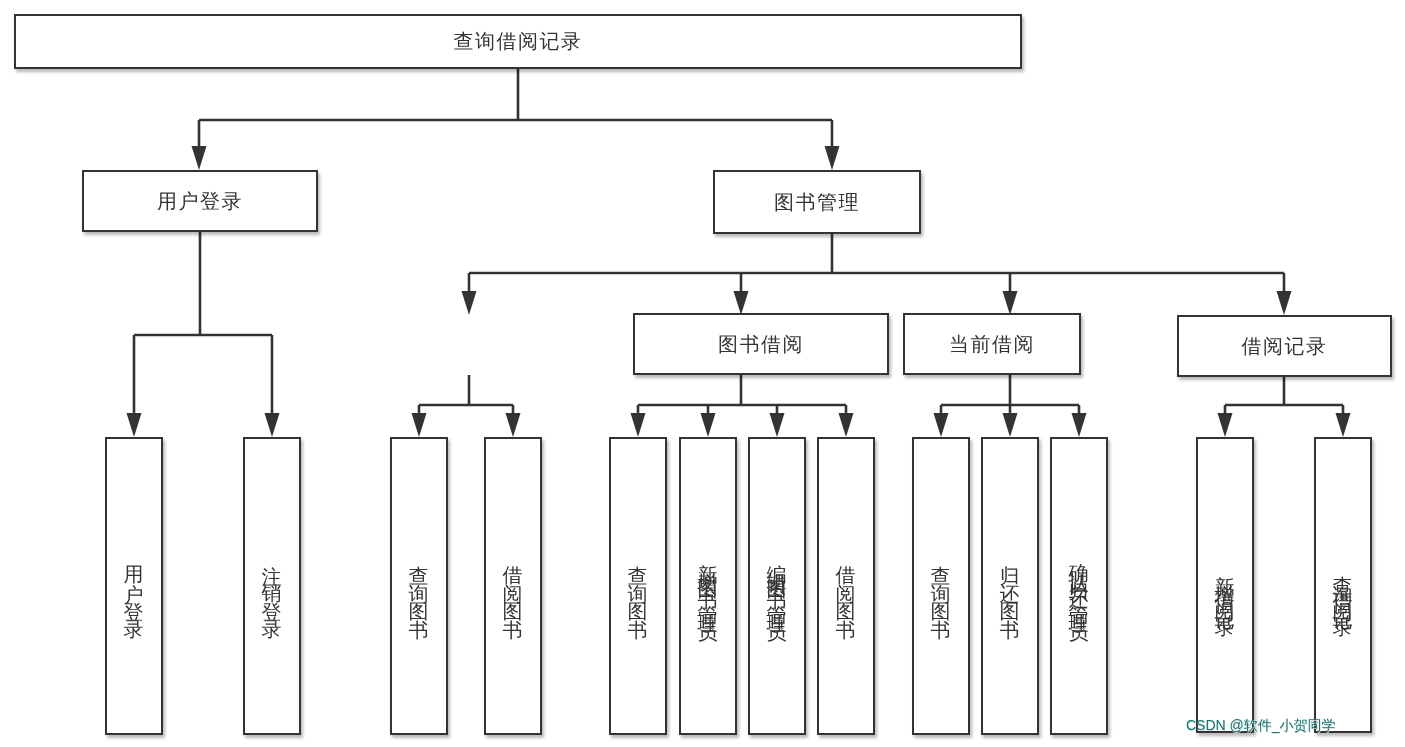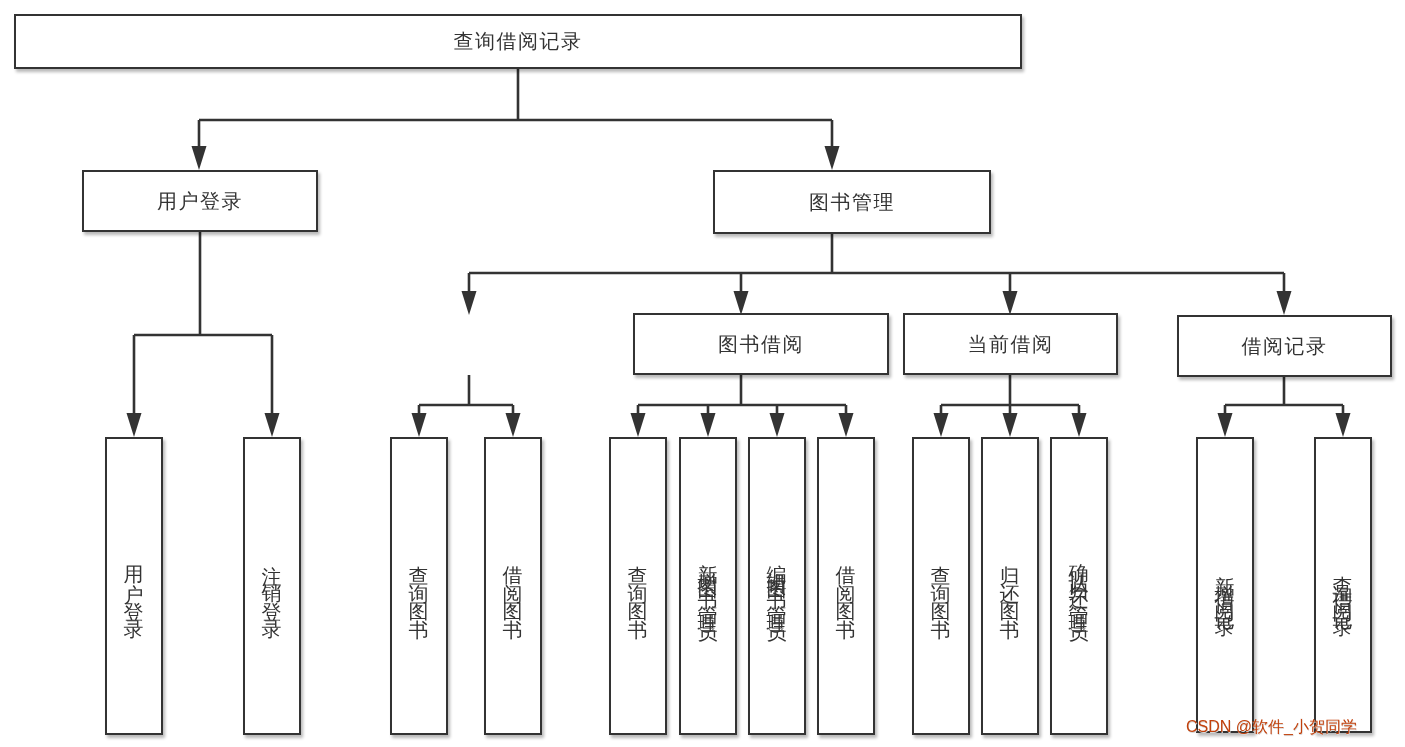--- a/index.html
+++ b/index.html
@@ -49,22 +49,22 @@
     white-space: nowrap;
   }
   .v-node.short span {
     letter-spacing: 0.9em;
   }
   .watermark {
     position: absolute;
     left: 1186px;
     top: 717px;
     width: 212px;
-    font-size: 16px;
-    color: #c2410c;
+    font-size: 14px;
+    color: #0f766e;
     text-shadow: 0.5px 0.5px 0 #d8d8d8;
     white-space: nowrap;
     z-index: 3;
   }
 </style>
 </head>
 <body>
 
 <div class="canvas">
 
@@ -113,28 +113,28 @@
     </g>
   </svg>
 
   <div class="node h-node" style="left:14px; top:14px; width:1008px; height:55px;">
     <span>查询借阅记录</span>
   </div>
 
   <div class="node h-node" style="left:82px; top:170px; width:236px; height:62px;">
     <span>用户登录</span>
   </div>
-  <div class="node h-node" style="left:713px; top:170px; width:278px; height:64px;">
+  <div class="node h-node" style="left:713px; top:170px; width:208px; height:64px;">
     <span>图书管理</span>
   </div>
 
   <div class="node h-node" style="left:633px; top:313px; width:256px; height:62px;">
     <span>图书借阅</span>
   </div>
-  <div class="node h-node" style="left:903px; top:313px; width:215px; height:62px;">
+  <div class="node h-node" style="left:903px; top:313px; width:178px; height:62px;">
     <span>当前借阅</span>
   </div>
   <div class="node h-node" style="left:1177px; top:315px; width:215px; height:62px;">
     <span>借阅记录</span>
   </div>
 
   <div class="node v-node short" style="left:105px; top:437px; width:58px; height:298px;">
     <span>用户登录</span>
   </div>
   <div class="node v-node short" style="left:243px; top:437px; width:58px; height:298px;">

